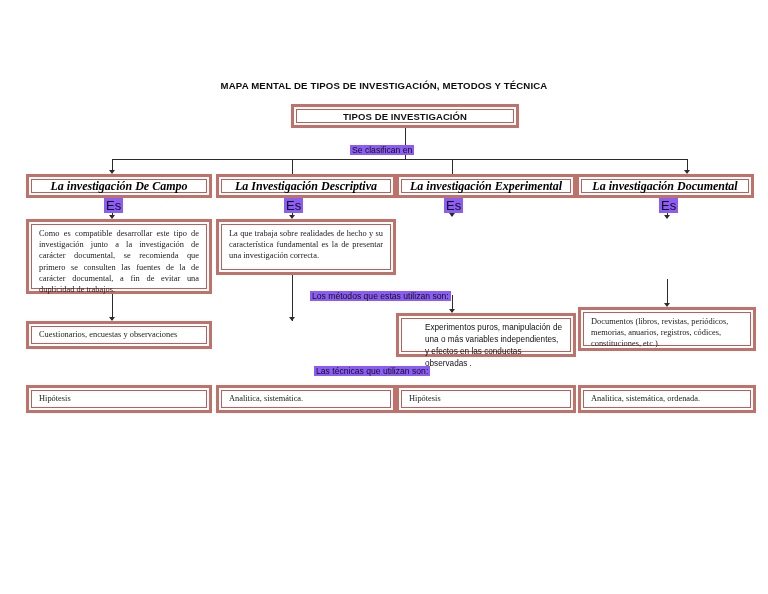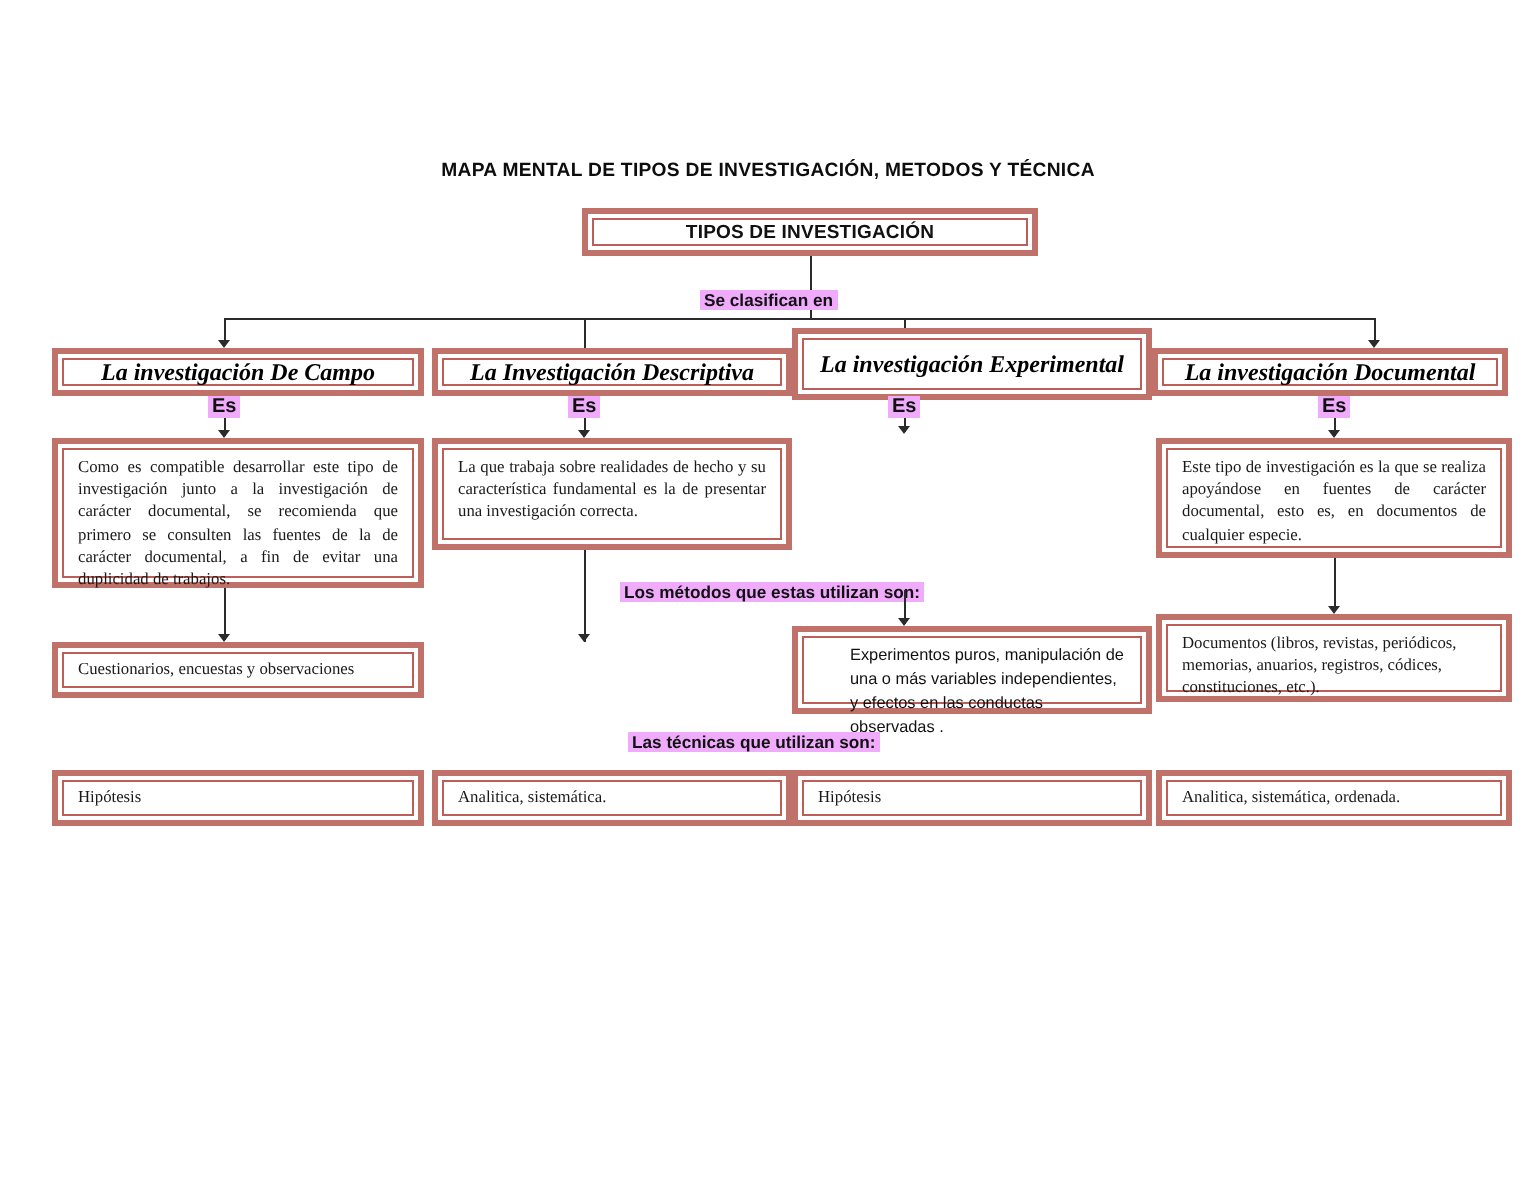--- a/index.html
+++ b/index.html
@@ -92,27 +92,27 @@
     width:0;height:0;
     border-left:3px solid transparent;
     border-right:3px solid transparent;
     border-top:4px solid #2b2b2b;
   }
 
   .conn-label{
     position:absolute;
     font-family:"Liberation Sans", sans-serif;
     font-size:8.6px;
-    font-weight:bold;
+    font-weight:normal;
     color:#111111;
-    background:#f0abfc;
+    background:#8b5cf6;
     padding:0 2px;
     white-space:nowrap;
   }
-  .conn-label.es{font-size:10px;}
+  .conn-label.es{font-size:13px;}
 </style>
 </head>
 <body>
 
 <div id="canvas">
 
   <div id="page-title">MAPA MENTAL DE TIPOS DE INVESTIGACIÓN, METODOS Y TÉCNICA</div>
 
   <div class="box center" style="left:291px;top:104px;width:228px;height:24px;">
     <div class="inner">
@@ -184,21 +184,21 @@
 
 
   <div class="box" style="left:216px;top:385px;width:180px;height:28px;">
     <div class="inner">
       <span class="txt-serif-left">Analitica, sistemática.</span>
     </div>
   </div>
 
   <div class="vline" style="left:452px;top:159px;height:15px;"></div>
 
-  <div class="box center" style="left:396px;top:164px;width:180px;height:36px;">
+  <div class="box center" style="left:396px;top:174px;width:180px;height:24px;">
     <div class="inner">
       <span class="txt-head">La investigación Experimental</span>
     </div>
   </div>
 
   <div class="vline" style="left:452px;top:198px;height:18px;"></div>
   <div class="conn-label es" style="left:444px;top:198px;">Es</div>
   <div class="arrow" style="left:449px;top:213px;"></div>
 
 
@@ -225,25 +225,20 @@
   <div class="box center" style="left:552px;top:174px;width:178px;height:24px;margin-left:24px;">
     <div class="inner">
       <span class="txt-head">La investigación Documental</span>
     </div>
   </div>
 
   <div class="vline" style="left:667px;top:198px;height:20px;"></div>
   <div class="conn-label es" style="left:659px;top:198px;">Es</div>
   <div class="arrow" style="left:664px;top:215px;"></div>
 
-  <div class="box" style="left:578px;top:219px;width:178px;height:60px;">
-    <div class="inner" style="align-items:flex-start;">
-      <span class="txt-serif">Este tipo de investigación es la que se realiza apoyándose en fuentes de carácter documental, esto es, en documentos de cualquier especie.</span>
-    </div>
-  </div>
 
   <div class="vline" style="left:667px;top:279px;height:26px;"></div>
   <div class="arrow" style="left:664px;top:303px;"></div>
 
   <div class="box" style="left:578px;top:385px;width:178px;height:28px;">
     <div class="inner">
       <span class="txt-serif-left">Analitica, sistemática, ordenada.</span>
     </div>
   </div>
 

